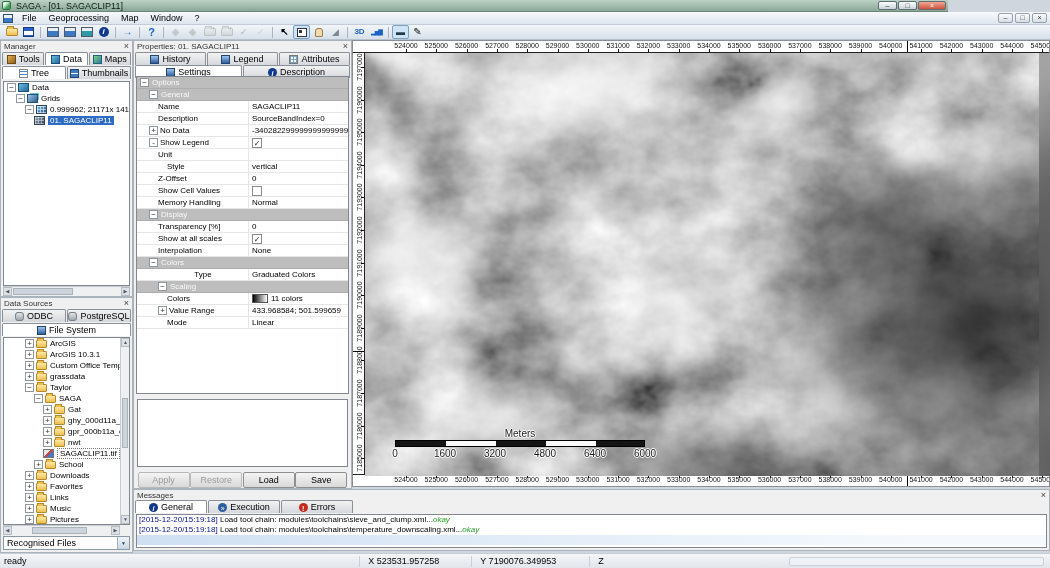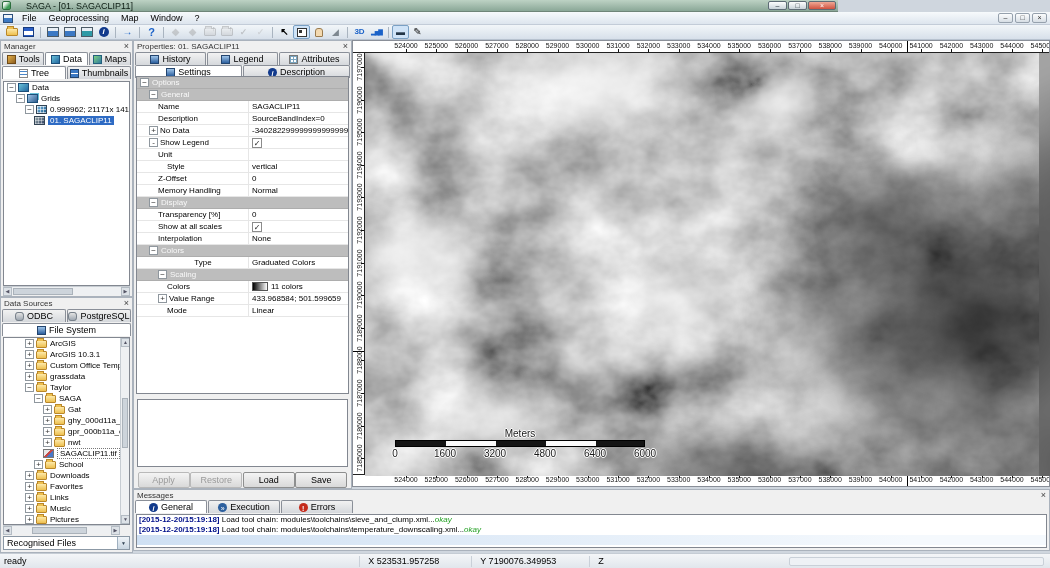--- a/index.html
+++ b/index.html
@@ -1,22 +1,22 @@
 <!DOCTYPE html>
 <html><head>
 <meta charset="utf-8">
 <style>
   * { box-sizing: border-box; margin: 0; padding: 0; }
   html,body { width:1050px; height:568px; overflow:hidden; }
   body { font-family:"Liberation Sans", sans-serif; font-size:9px; color:#000;
          background:#cfd6de; position:relative; }
 
   
-  #titlebar { position:absolute; left:0; top:0; width:838px; height:12px;
-    background:linear-gradient(#bdd2c4,#8aa797); display:flex; align-items:center; gap:15px; padding:0 2px;
+  #titlebar { position:absolute; left:0; top:0; width:948px; height:12px;
+    background:linear-gradient(#bdd2c4,#8aa797); display:flex; align-items:center; gap:5px; padding:0 2px;
     border-bottom:1px solid #6f8578; }
   .app-icon { width:9px; height:9px; background:linear-gradient(135deg,#e8f3ea 30%,#3f9e57 70%); border:1px solid #2c6e3d; border-radius:2px; }
   #title-text { font-size:9px; color:#0b1b12; }
   .win-controls { margin-left:auto; display:flex; gap:1px; }
   .wbtn { width:19px; height:9px; border:1px solid #5d6b75; border-radius:2px;
     background:linear-gradient(#fdfefe,#c9d3d9); font-size:7px; line-height:7px; text-align:center; color:#243038; }
   .wbtn.close { background:linear-gradient(#f0a895,#cf5340); color:#fff; width:28px; }
 
   
   #menubar { position:absolute; left:0; top:12px; width:1050px; height:13px;
@@ -188,21 +188,21 @@
   .sb-num { position:absolute; width:36px; text-align:center; font-size:10px; color:#1a1a1a;
      text-shadow:1px 0 0 #fff,-1px 0 0 #fff,0 1px 0 #fff,0 -1px 0 #fff; }
 
   
   #messages { left:133px; top:489px; width:917px; height:62px; }
   #messages .panel-header { height:10px; }
   #msg-tabs { height:13px; display:flex; gap:1px; padding:0 1px; }
   #msg-tabs .tab { flex:none; width:72px; }
   #msg-body { position:absolute; left:2px; right:2px; top:24px; bottom:2px; background:#fff; border:1px solid #828790; overflow:hidden; }
   .msg-line { height:10px; line-height:10px; white-space:nowrap; padding-left:2px; font-size:8px; }
-  .msg-time { color:#00108a; font-weight:bold; }
+  .msg-time { color:#00108a; font-weight:normal; }
   .msg-okay { color:#1e9e1e; font-style:italic; }
   .msg-selected { height:10px; background:linear-gradient(90deg,#cfe0f3,#f5f9fd 85%); }
 
   
   #statusbar { position:absolute; left:0; top:553px; width:1050px; height:15px;
      background:linear-gradient(#f4f6f8,#e1e6ec); border-top:1px solid #c5ccd4; display:flex; align-items:center; }
   #status-ready { padding-left:4px; width:392px; }
   .sb-cell { border-left:1px solid #c9d0d8; height:11px; display:flex; align-items:center; padding:0 8px; }
   .sb-cell.cx { width:112px; } .sb-cell.cy { width:118px; } .sb-cell.cz { width:200px; }
   #sb-progress { margin-left:auto; margin-right:6px; width:278px; height:9px; background:#eef1f5;
@@ -580,20 +580,28 @@
         <div class="v">
           <span>vertical</span>
         </div>
       </div>
       <div class="prop-row">
         <div class="k" style="padding-left: 21px;">
           <span>Z-Offset</span>
         </div>
         <div class="v">
           <span>0</span>
+        </div>
+      </div>
+      <div class="prop-row">
+        <div class="k" style="padding-left: 21px;">
+          <span>Show Cell Values</span>
+        </div>
+        <div class="v">
+          <span class="checkbox"></span>
         </div>
       </div>
       <div class="prop-row">
         <div class="k" style="padding-left: 21px;">
           <span>Memory Handling</span>
         </div>
         <div class="v">
           <span>Normal</span>
         </div>
       </div>

